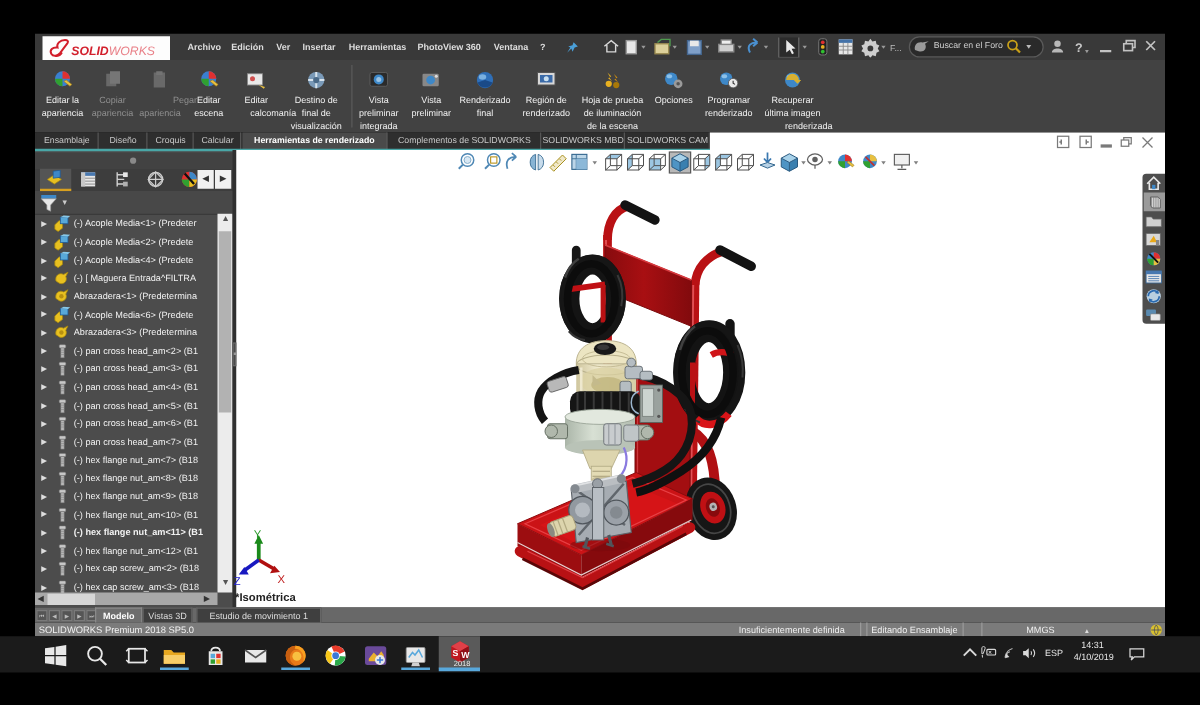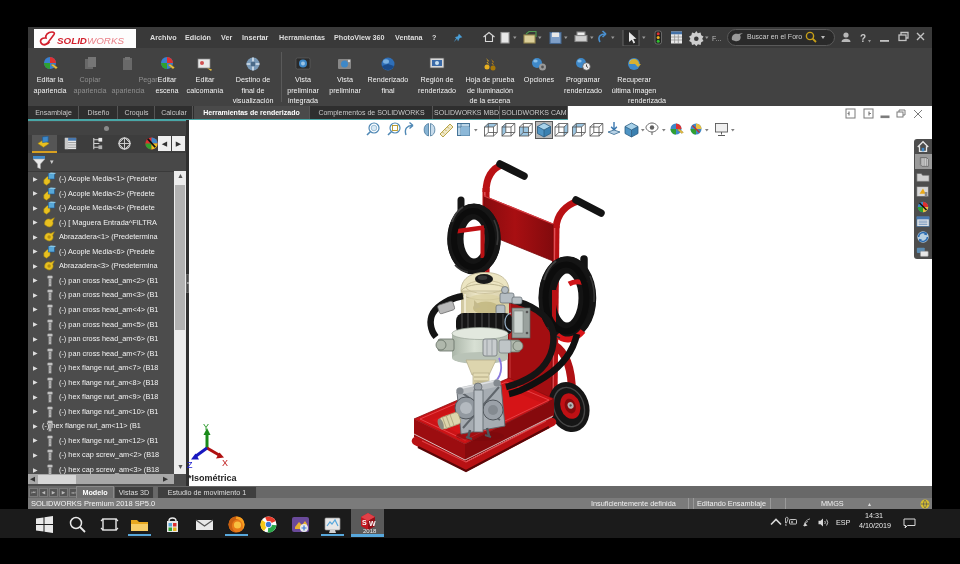--- a/index.html
+++ b/index.html
@@ -131,21 +131,21 @@
       <path d="M9 9 L14 13 L15.5 11.5 L11 8 Z" fill="#e8c040" stroke="#9a7a20" stroke-width="0.5"></path>
     </svg>
     <div class="abs" style="left:135px;top:75px;width:64px;text-align:center;font-size:7.2px;white-space:nowrap;color:#f2f2f2;">Editar</div>
     <div class="abs" style="left:135px;top:85.6px;width:64px;text-align:center;font-size:7.2px;white-space:nowrap;color:#f2f2f2;">escena</div>
     <svg class="abs" style="left:197px;top:56px;" width="16" height="16" viewBox="0 0 16 16">
       <rect x="1" y="3" width="12" height="9" fill="#e8e8e8" stroke="#888" stroke-width="0.7"></rect>
       <circle cx="5" cy="7" r="2" fill="#d05050"></circle>
       <path d="M10 12 L14 15 L15 13.5 Z" fill="#e8c040"></path>
     </svg>
     <div class="abs" style="left:173px;top:75px;width:64px;text-align:center;font-size:7.2px;white-space:nowrap;color:#f2f2f2;">Editar</div>
-    <div class="abs" style="left:173px;top:85.6px;width:64px;text-align:center;font-size:7.2px;white-space:nowrap;color:#f2f2f2;">calcomanía</div>
+    <div class="abs" style="left:173px;top:85.6px;width:64px;text-align:right;font-size:7.2px;white-space:nowrap;color:#f2f2f2;">calcomanía</div>
     <svg class="abs" style="left:245px;top:56px;" width="16" height="16" viewBox="0 0 16 16">
       <circle cx="8" cy="8" r="6.5" fill="#7a9ab8"></circle>
       <path d="M8 1.5 L8 14.5 M1.5 8 L14.5 8" stroke="#d8e4ee" stroke-width="1.6"></path>
       <circle cx="8" cy="8" r="2.5" fill="#4a6a88"></circle>
     </svg>
     <div class="abs" style="left:221px;top:75px;width:64px;text-align:center;font-size:7.2px;white-space:nowrap;color:#f2f2f2;">Destino de</div>
     <div class="abs" style="left:221px;top:85.6px;width:64px;text-align:center;font-size:7.2px;white-space:nowrap;color:#f2f2f2;">final de</div>
     <div class="abs" style="left:221px;top:96.19999999999999px;width:64px;text-align:center;font-size:7.2px;white-space:nowrap;color:#f2f2f2;">visualización</div>
     <svg class="abs" style="left:295px;top:56px;" width="16" height="16" viewBox="0 0 16 16">
       <rect x="1" y="2" width="14" height="11" rx="1.5" fill="#2a2a2a" stroke="#666" stroke-width="0.6"></rect>
@@ -411,21 +411,21 @@
       <rect x="6.5" y="5" width="3" height="9" fill="#b8b8b8" stroke="#777" stroke-width="0.5"></rect>
       <path d="M6.5 7 L9.5 7 M6.5 9 L9.5 9 M6.5 11 L9.5 11" stroke="#888" stroke-width="0.6"></path>
     </svg>
     <div class="abs txt" style="left:59px;top:406.8000000000002px;font-size:7.3px;color:#f2f2f2;width:115px;overflow:hidden;">(-) hex flange nut_am&lt;10&gt; (B1</div>
     <div class="abs txt" style="left:33px;top:421.8500000000002px;font-size:6px;color:#ddd;">▶</div>
     <svg class="abs" style="left:43px;top:419.3500000000002px;" width="14" height="14" viewBox="0 0 16 16">
       <rect x="5" y="2" width="6" height="3" rx="1" fill="#c8c8c8" stroke="#777" stroke-width="0.5"></rect>
       <rect x="6.5" y="5" width="3" height="9" fill="#b8b8b8" stroke="#777" stroke-width="0.5"></rect>
       <path d="M6.5 7 L9.5 7 M6.5 9 L9.5 9 M6.5 11 L9.5 11" stroke="#888" stroke-width="0.6"></path>
     </svg>
-    <div class="abs txt" style="left:42px;top:421.3500000000002px;font-size:7.3px;color:#f2f2f2;width:115px;overflow:hidden;">(-) hex flange nut_am&lt;11&gt; (B1</div>
+    <div class="abs txt" style="left:59px;top:421.3500000000002px;font-size:7.3px;color:#f2f2f2;width:115px;overflow:hidden;font-weight:bold;">(-) hex flange nut_am&lt;11&gt; (B1</div>
     <div class="abs txt" style="left:33px;top:436.4000000000002px;font-size:6px;color:#ddd;">▶</div>
     <svg class="abs" style="left:43px;top:433.9000000000002px;" width="14" height="14" viewBox="0 0 16 16">
       <rect x="5" y="2" width="6" height="3" rx="1" fill="#c8c8c8" stroke="#777" stroke-width="0.5"></rect>
       <rect x="6.5" y="5" width="3" height="9" fill="#b8b8b8" stroke="#777" stroke-width="0.5"></rect>
       <path d="M6.5 7 L9.5 7 M6.5 9 L9.5 9 M6.5 11 L9.5 11" stroke="#888" stroke-width="0.6"></path>
     </svg>
     <div class="abs txt" style="left:59px;top:435.9000000000002px;font-size:7.3px;color:#f2f2f2;width:115px;overflow:hidden;">(-) hex flange nut_am&lt;12&gt; (B1</div>
     <div class="abs txt" style="left:33px;top:450.9500000000002px;font-size:6px;color:#ddd;">▶</div>
     <svg class="abs" style="left:43px;top:448.4500000000002px;" width="14" height="14" viewBox="0 0 16 16">
       <rect x="5" y="2" width="6" height="3" rx="1" fill="#c8c8c8" stroke="#777" stroke-width="0.5"></rect>

